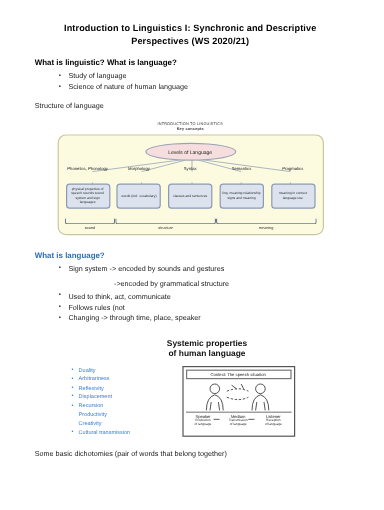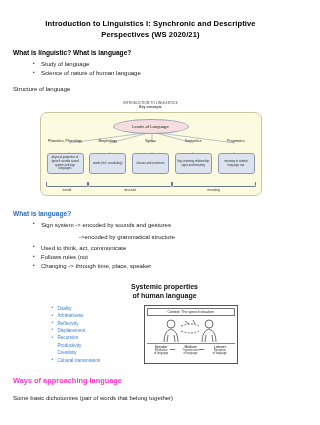--- a/index.html
+++ b/index.html
@@ -3,21 +3,21 @@
 <meta charset="utf-8">
 <style>
   html,body{margin:0;padding:0;}
   body{
     width:300px;height:425px;
     background:#ffffff;
     font-family:"Liberation Sans", sans-serif;
     color:#111;
     overflow:hidden;
   }
-  .page{position:relative;width:300px;height:425px;box-sizing:border-box;padding:14px 12px 0 13px;}
+  .page{position:relative;width:300px;height:425px;box-sizing:border-box;padding:14px 12px 0 29px;}
 
   .doc-title{
     font-size:7.6px;font-weight:bold;line-height:1.45;text-align:center;
     margin:4px 14px 0 14px;letter-spacing:.1px;color:#000;
   }
 
   .h-black{font-size:6.6px;font-weight:bold;margin:9px 0 0 0;color:#000;}
   .h-blue{font-size:6.6px;font-weight:bold;margin:0 0 0 0;color:#2a6ebb;}
   .h-pink{font-size:7.4px;font-weight:bold;color:#ff33cc;margin:0;}
   .para{font-size:6px;margin:7px 0 0 0;color:#222;}
@@ -220,17 +220,16 @@
             <div class="big">Listener</div>
             <div class="sm">Reception</div>
             <div class="sm">of language</div>
           </div>
         </div>
       </div>
     </div>
   </div>
 
   <div class="bottom">
-    <div class="h-pink">Ways of approaching language</div>
     <div class="para">Some basic dichotomies (pair of words that belong together)</div>
   </div>
 
 </div>
 
 </body></html>

